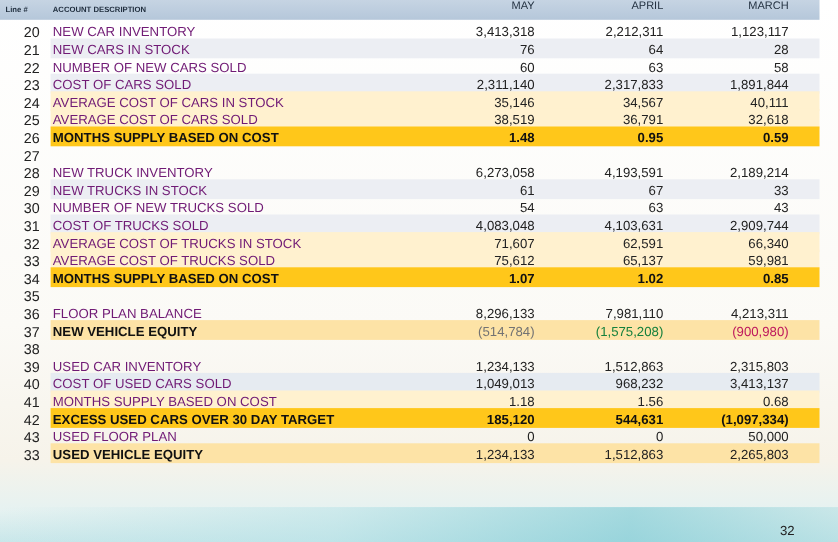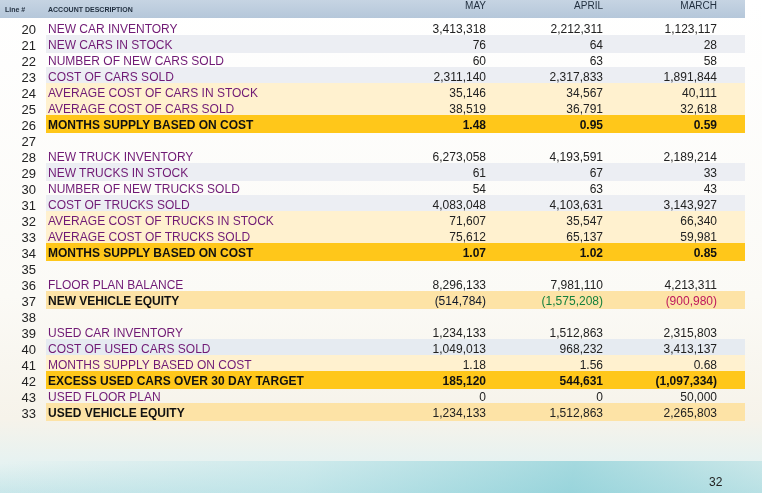--- a/index.html
+++ b/index.html
@@ -139,28 +139,28 @@
       <span class="val c1">54</span>
       <span class="val c2">63</span>
       <span class="val c3">43</span>
     </div>
     <div class="row">
       <div class="band band-grey"></div>
       <span class="num">31</span>
       <span class="desc">COST OF TRUCKS SOLD</span>
       <span class="val c1">4,083,048</span>
       <span class="val c2">4,103,631</span>
-      <span class="val c3">3,143,927</span>
+      <span class="val c3">2,909,744</span>
     </div>
     <div class="row">
       <div class="band band-cream"></div>
       <span class="num">32</span>
       <span class="desc">AVERAGE COST OF TRUCKS IN STOCK</span>
       <span class="val c1">71,607</span>
-      <span class="val c2">35,547</span>
+      <span class="val c2">62,591</span>
       <span class="val c3">66,340</span>
     </div>
     <div class="row">
       <div class="band band-cream"></div>
       <span class="num">33</span>
       <span class="desc">AVERAGE COST OF TRUCKS SOLD</span>
       <span class="val c1">75,612</span>
       <span class="val c2">65,137</span>
       <span class="val c3">59,981</span>
     </div>
@@ -185,21 +185,21 @@
       <span class="num">36</span>
       <span class="desc">FLOOR PLAN BALANCE</span>
       <span class="val c1">8,296,133</span>
       <span class="val c2">7,981,110</span>
       <span class="val c3">4,213,311</span>
     </div>
     <div class="row bold">
       <div class="band band-lightorange"></div>
       <span class="num">37</span>
       <span class="desc">NEW VEHICLE EQUITY</span>
-      <span class="val c1" style="font-weight: normal; color: #0f172a; text-align: right;">(514,784)</span>
+      <span class="val c1" style="font-weight: normal; color: #737373; text-align: right;">(514,784)</span>
       <span class="val c2" style="font-weight: normal; color: #15803d;">(1,575,208)</span>
       <span class="val c3" style="font-weight: normal; color: #be185d;">(900,980)</span>
     </div>
     <div class="row">
       <div class="band band-white"></div>
       <span class="num">38</span>
       <span class="desc"></span>
       <span class="val c1"></span>
       <span class="val c2"></span>
       <span class="val c3"></span>

